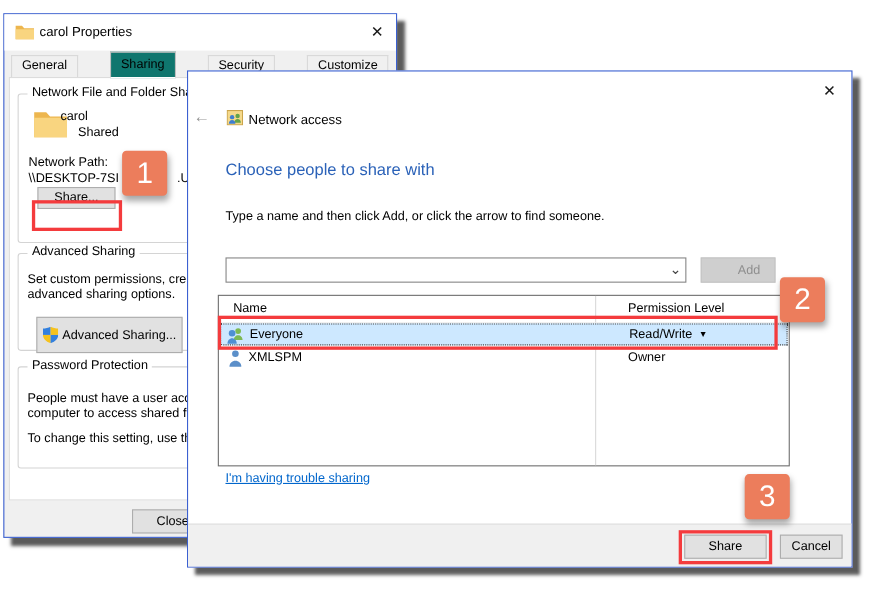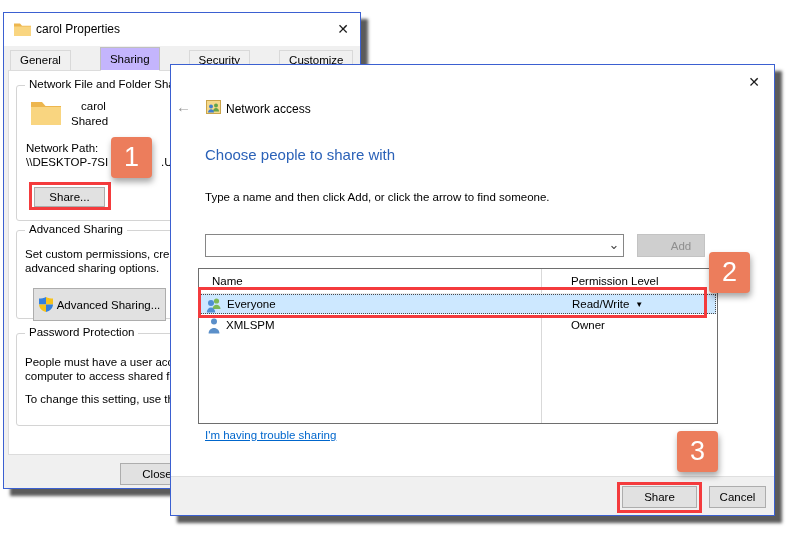--- a/index.html
+++ b/index.html
@@ -12,21 +12,21 @@
   
   #dlg1{left:3px;top:12px;width:358px;height:477px;background:#f0f0f0;z-index:5;}
   .d1-titlebar{position:absolute;left:0;top:0;right:0;height:33px;background:#fff;}
   .d1-title{position:absolute;left:32px;top:9px;font-size:12px;}
   .winclose{position:absolute;width:22px;height:22px;text-align:center;line-height:22px;font-size:14px;color:#1a1a1a;cursor:pointer;}
   .d1-close{right:6px;top:5px;}
   .icon-abs{position:absolute;display:block;}
   .d1-tabs{position:absolute;left:6px;top:35px;height:23px;display:flex;align-items:flex-end;gap:28px;}
   .tab{box-sizing:border-box;height:21px;line-height:19px;padding:0 9px;font-size:11.5px;
        background:#f0f0f0;border:1px solid #d9d9d9;border-bottom:none;margin-right:1px;white-space:nowrap;}
-  .tab.active{height:24px;line-height:22px;background:#c4b5fd;border:1px solid #bfbfbf;border-bottom:1px solid #fff;z-index:3;text-align:right;}
+  .tab.active{height:24px;line-height:22px;background:#0f766e;border:1px solid #bfbfbf;border-bottom:1px solid #fff;z-index:3;text-align:right;}
   .d1-page{position:absolute;left:4px;top:57px;width:348px;height:385px;background:#fff;border:1px solid #dcdcdc;box-sizing:border-box;}
   .group{position:absolute;border:1px solid #d4d4d4;border-radius:3px;box-sizing:border-box;}
   .group-label{position:absolute;top:-8px;left:8px;background:#fff;padding:0 4px;font-size:11.5px;white-space:nowrap;}
   .g1{left:7px;top:14px;width:335px;height:136px;}
   .g2{left:7px;top:159px;width:335px;height:89px;}
   .g3{left:7px;top:262px;width:335px;height:93px;}
   .smalltext{position:absolute;font-size:11.5px;white-space:nowrap;}
   .btn{box-sizing:border-box;background:#e1e1e1;border:1px solid #adadad;font-size:11.5px;
        display:flex;align-items:center;justify-content:center;cursor:pointer;white-space:nowrap;}
   .redbox{position:absolute;border:3px solid #f43b3d;box-sizing:border-box;z-index:6;pointer-events:none;}
@@ -76,27 +76,27 @@
   </div>
 
   <div class="d1-page">
 
     <div class="group g1">
       <span class="group-label">Network File and Folder Sharing</span>
       <svg class="icon-abs" style="left:14px;top:13px" width="30" height="26" viewBox="0 0 30 26">
         <path d="M0 3h11l3.5 4H30v19H0z" fill="#edb64e"></path>
         <path d="M0 8h30v18H0z" fill="#f9d580"></path>
       </svg>
-      <span class="smalltext" style="left:64px;top:14px">carol</span>
+      <span class="smalltext" style="left:38px;top:14px">carol</span>
       <span class="smalltext" style="left:54px;top:29px">Shared</span>
       <span class="smalltext" style="left:9px;top:56px">Network Path:</span>
       <span class="smalltext" style="left:9px;top:70px">\\DESKTOP-7SI</span>
       <span class="smalltext" style="left:144px;top:70px">.Use</span>
       <div class="redbox" style="left:12px;top:96px;width:82px;height:28px;"></div>
-      <div class="btn" style="position:absolute;left:17px;top:101px;width:71px;height:20px;">Share...</div>
+      <div class="btn" style="position:absolute;left:17px;top:84px;width:71px;height:20px;">Share...</div>
     </div>
 
     <div class="group g2">
       <span class="group-label">Advanced Sharing</span>
       <span class="smalltext" style="left:8px;top:17px">Set custom permissions, creat</span>
       <span class="smalltext" style="left:8px;top:31px">advanced sharing options.</span>
       <div class="btn" style="position:absolute;left:16px;top:57px;width:133px;height:33px;gap:4px;">
         <svg width="14" height="15" viewBox="0 0 14 15">
           <defs>
               <clipPath id="shld">

